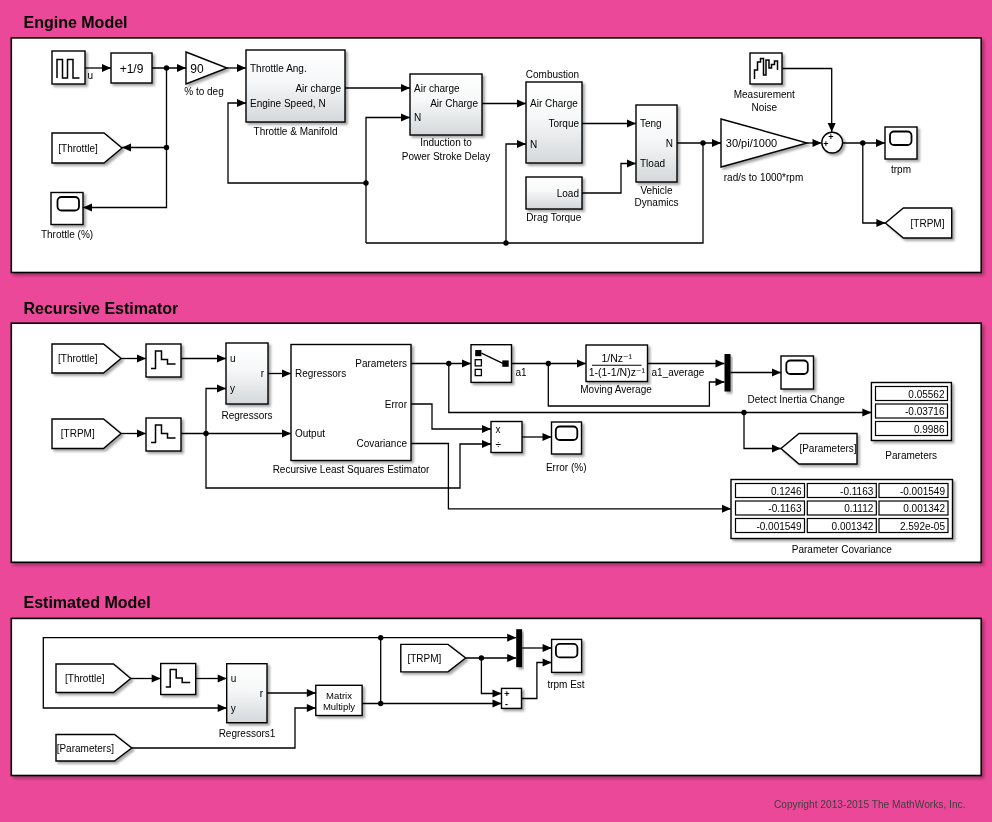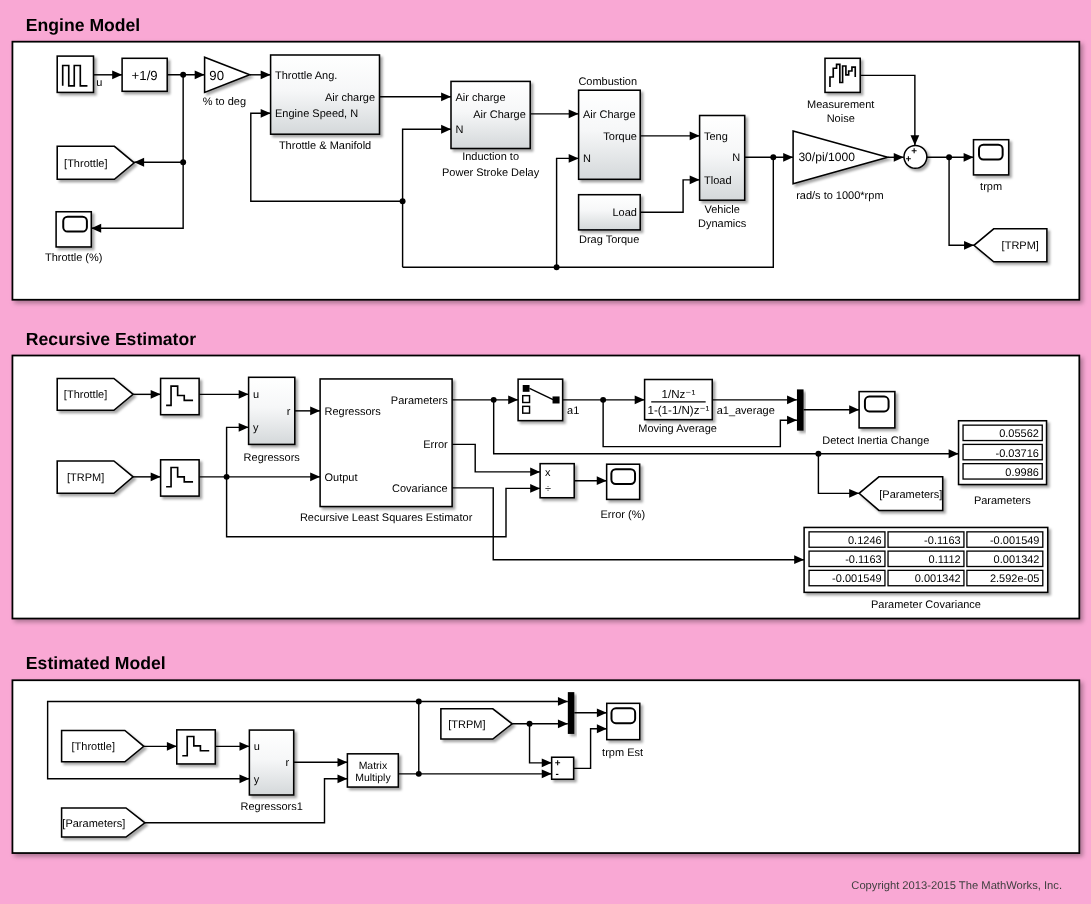--- a/index.html
+++ b/index.html
@@ -1,16 +1,16 @@
 <!DOCTYPE html>
 <html><head>
 <meta charset="utf-8">
 <style>
   html,body{margin:0;padding:0;background:#ffffff;}
-  #canvas{position:relative;width:992px;height:822px;background:#f9a8d4;overflow:hidden;opacity:0.999;
+  #canvas{position:relative;width:992px;height:822px;background:#ec4899;overflow:hidden;opacity:0.999;
           font-family:"Liberation Sans","DejaVu Sans",sans-serif;}
   svg{position:absolute;left:0;top:0;}
   svg text{font-family:"Liberation Sans","DejaVu Sans",sans-serif;fill:#000;font-size:10px;}
   text.title{font-size:16px;font-weight:bold;}
   text.gainval{font-size:12px;}
   text.gainval2{font-size:11px;}
   text.frac{font-size:10.5px;}
   text.small9{font-size:9.5px;}
   text.sumop{font-size:9px;font-weight:bold;}
   text.copyright{font-size:10.2px;fill:#3f3f3f;}

